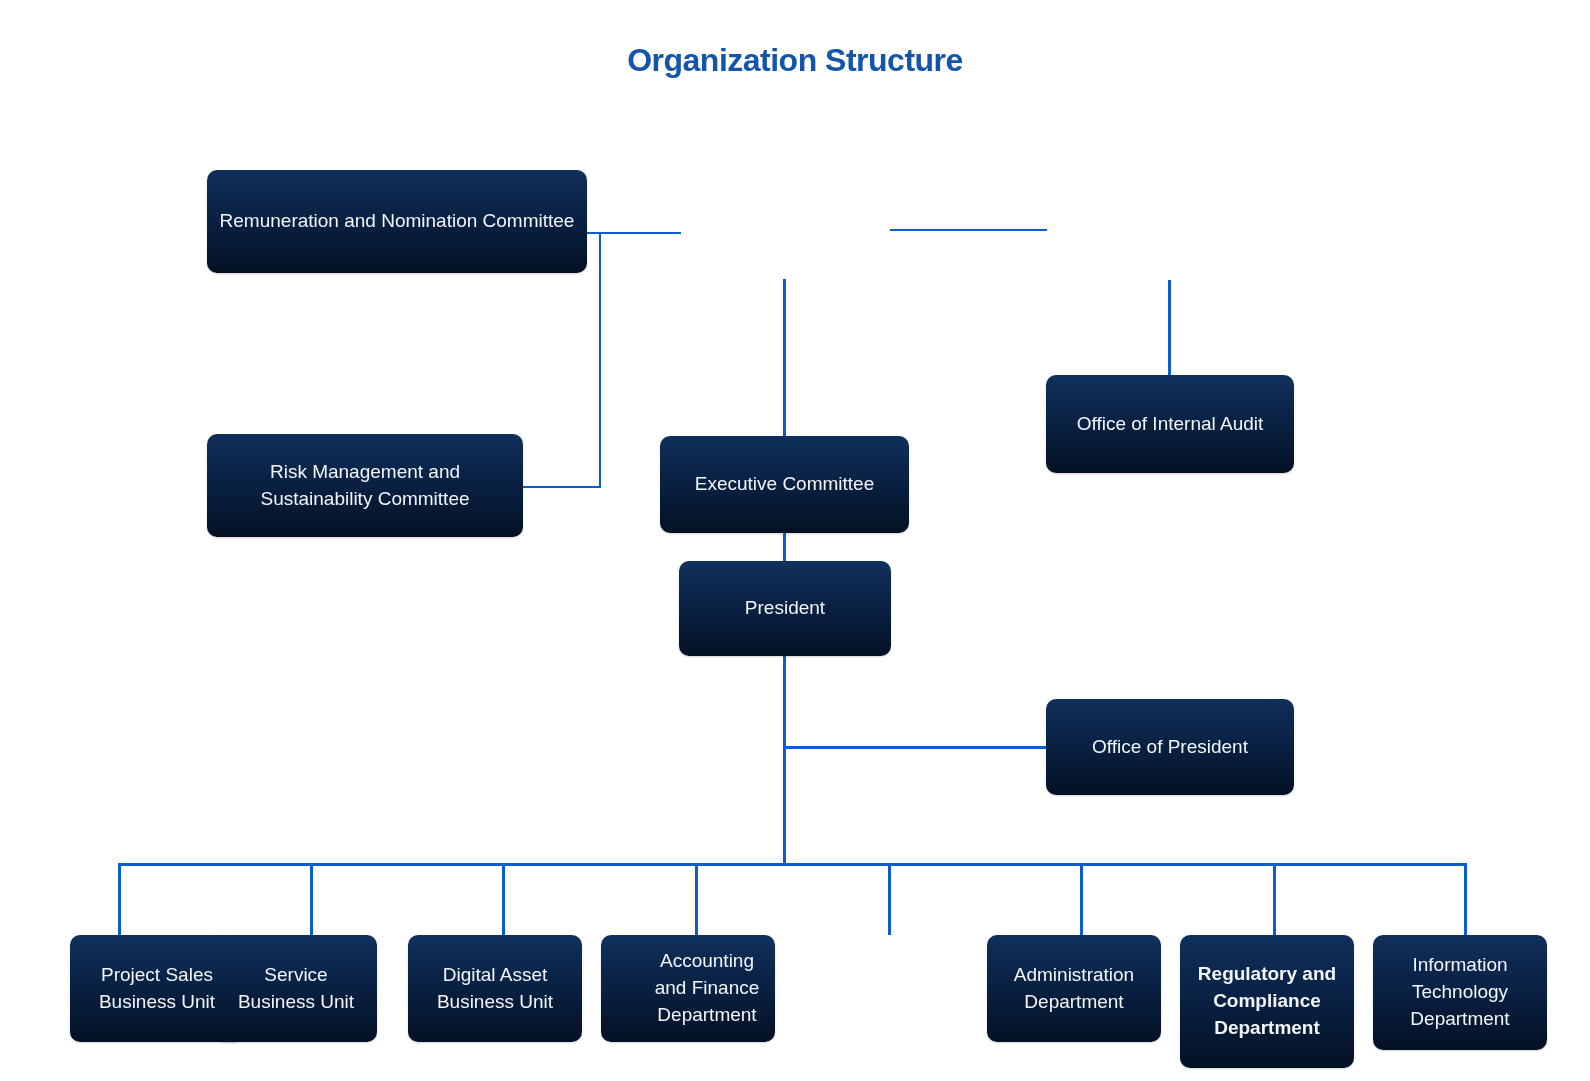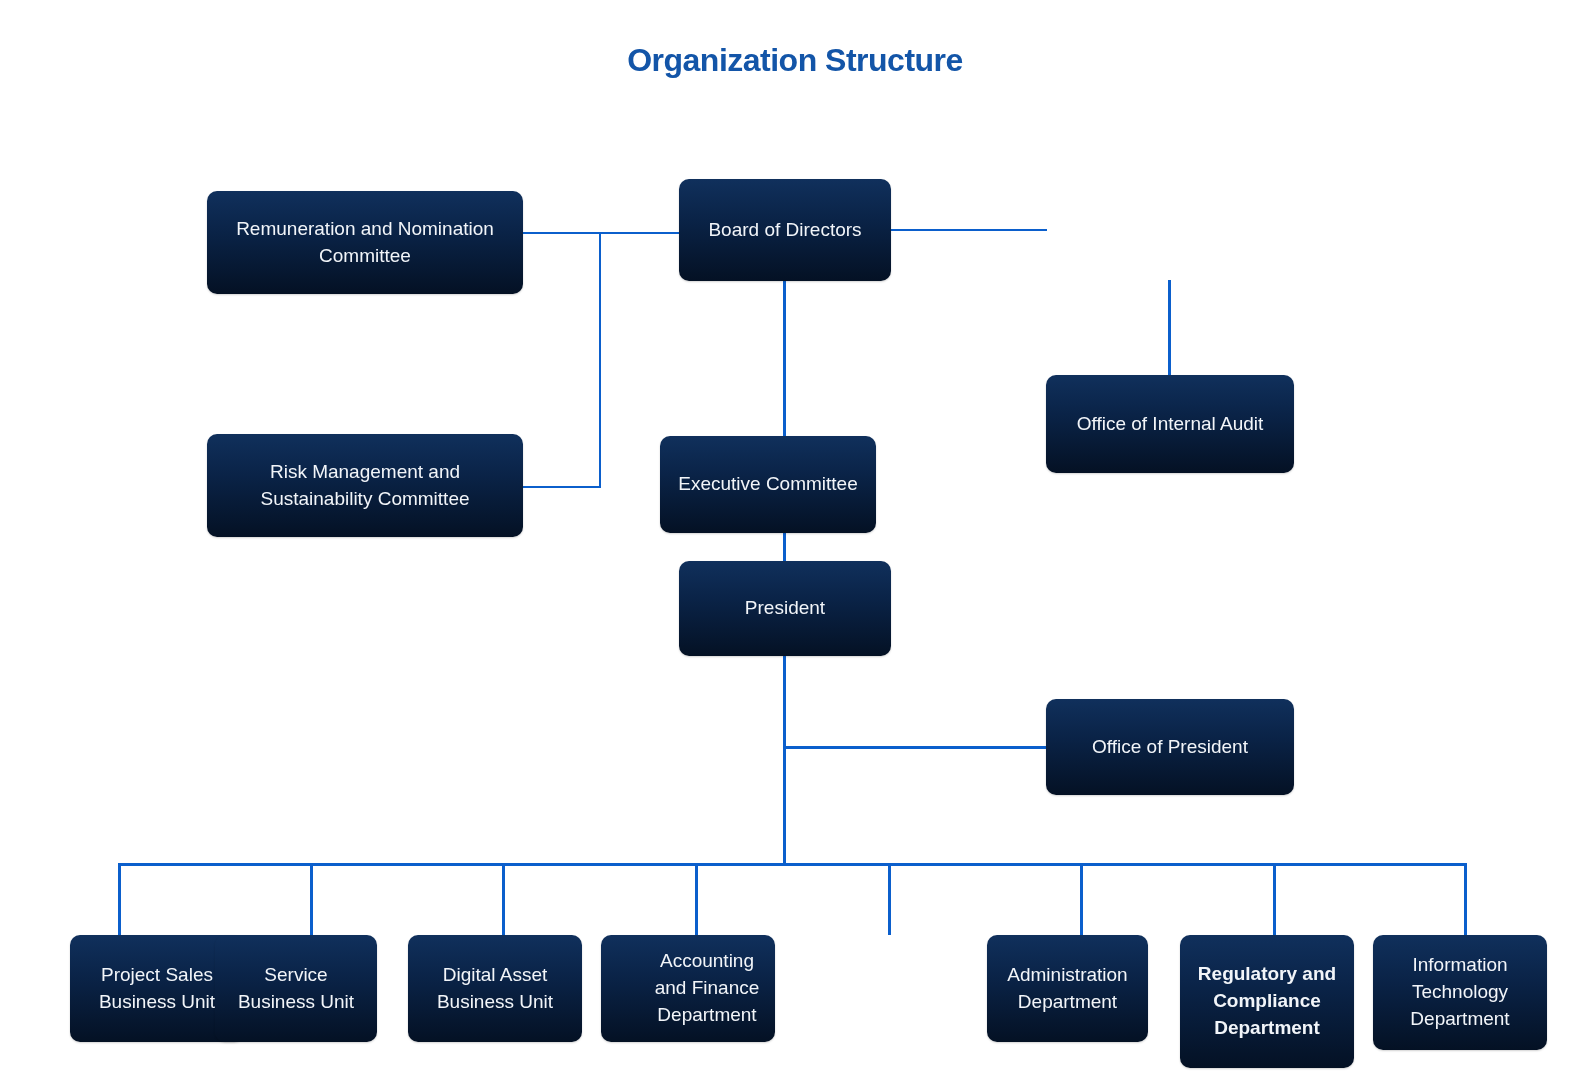--- a/index.html
+++ b/index.html
@@ -84,38 +84,35 @@
 
   <div class="conn thick-v" style="left:118px; top:863px; height:72px;"></div>
   <div class="conn thick-v" style="left:310px; top:863px; height:72px;"></div>
   <div class="conn thick-v" style="left:502px; top:863px; height:72px;"></div>
   <div class="conn thick-v" style="left:695px; top:863px; height:72px;"></div>
   <div class="conn thick-v" style="left:888px; top:863px; height:72px;"></div>
   <div class="conn thick-v" style="left:1080px; top:863px; height:72px;"></div>
   <div class="conn thick-v" style="left:1273px; top:863px; height:72px;"></div>
   <div class="conn thick-v" style="left:1464px; top:863px; height:72px;"></div>
 
-  <div class="node" style="left:207px; top:191px; width:316px; height:103px;">
+  <div class="node" style="left:207px; top:170px; width:380px; height:103px;">
     <span class="label">Remuneration and Nomination Committee</span>
   </div>
 
-  <div class="node" style="left:679px; top:179px; width:212px; height:102px;">
-    <span class="label">Board of Directors</span>
-  </div>
 
 
   <div class="node" style="left:1046px; top:375px; width:248px; height:98px;">
     <span class="label">Office of Internal Audit</span>
   </div>
 
   <div class="node" style="left:207px; top:434px; width:316px; height:103px;">
     <span class="label">Risk Management and Sustainability Committee</span>
   </div>
 
-  <div class="node" style="left:660px; top:436px; width:216px; height:97px;">
+  <div class="node" style="left:660px; top:436px; width:249px; height:97px;">
     <span class="label">Executive Committee</span>
   </div>
 
   <div class="node" style="left:679px; top:561px; width:212px; height:95px;">
     <span class="label">President</span>
   </div>
 
   <div class="node" style="left:1046px; top:699px; width:248px; height:96px;">
     <span class="label">Office of President</span>
   </div>
@@ -125,21 +122,21 @@
   </div>
   <div class="node" style="left:215px; top:935px; width:162px; height:107px;">
     <span class="label">Service Business Unit</span>
   </div>
   <div class="node" style="left:408px; top:935px; width:174px; height:107px;">
     <span class="label">Digital Asset Business Unit</span>
   </div>
   <div class="node" style="left:601px; top:935px; width:174px; height:107px;padding-left:48px;">
     <span class="label">Accounting and Finance Department</span>
   </div>
-  <div class="node" style="left:987px; top:935px; width:161px; height:107px;">
+  <div class="node" style="left:987px; top:935px; width:174px; height:107px;">
     <span class="label">Administration Department</span>
   </div>
   <div class="node" style="left:1180px; top:935px; width:174px; height:133px;font-weight:bold;">
     <span class="label">Regulatory and Compliance Department</span>
   </div>
   <div class="node" style="left:1373px; top:935px; width:174px; height:115px;">
     <span class="label">Information Technology Department</span>
   </div>
 
 </div>

